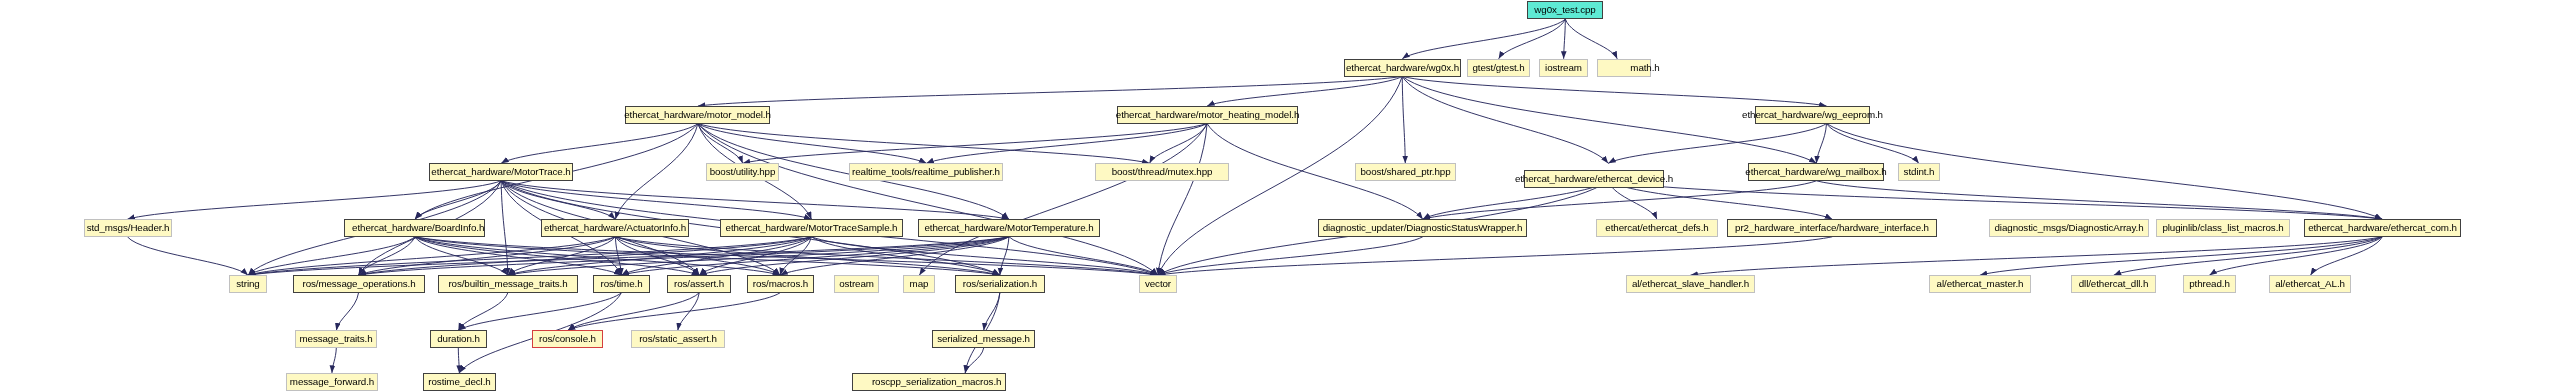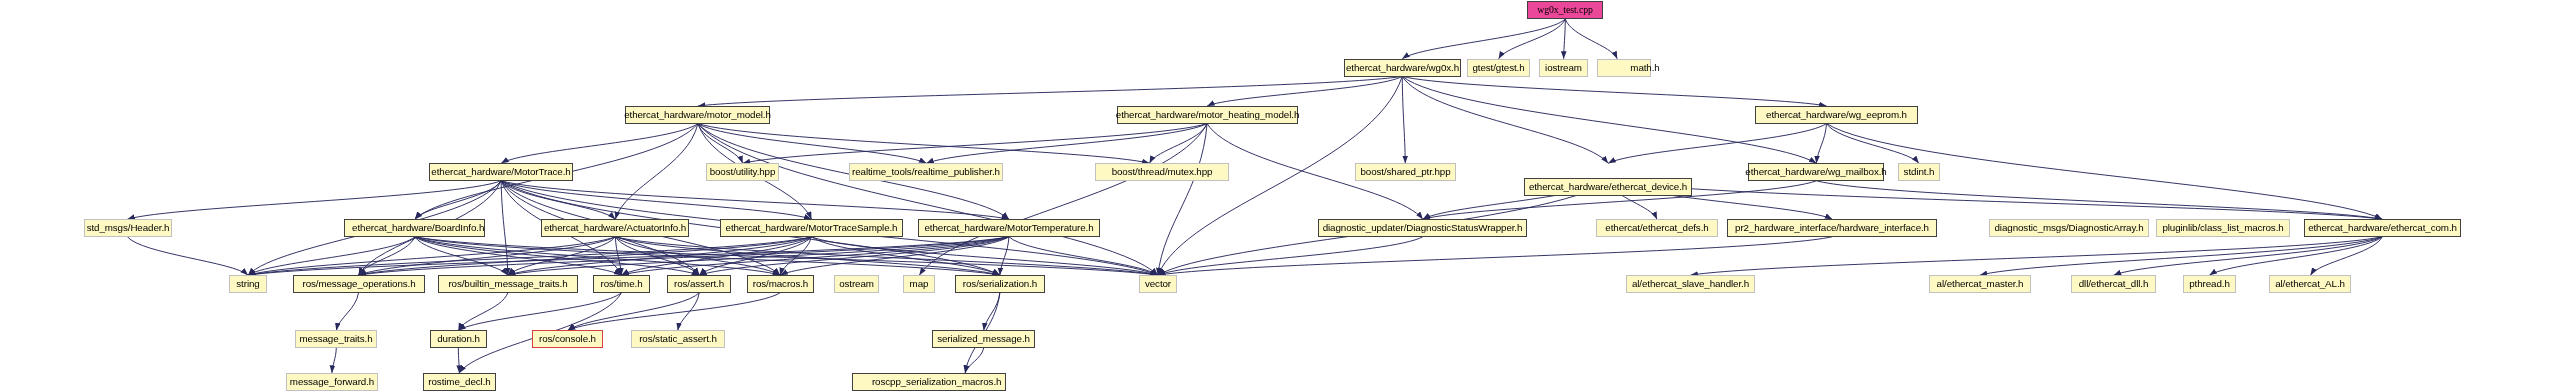--- a/index.html
+++ b/index.html
@@ -36,23 +36,22 @@
     font-size: 9.8px;
     line-height: 1;
     white-space: nowrap;
     padding: 0 4.7px;
     letter-spacing: -0.1px;
   }
   .node.bold {
     border: 1.3px solid #404040;
   }
   .node.root {
-    background: #ec4899;
+    background: #5eead4;
     border: 1.3px solid #404040;
-    font-family: Liberation Serif, serif;
   }
   .node.red {
     border: 0.7px solid #d43f3f;
     color: #000000;
   }
 </style>
 </head>
 <body>
 
 <div id="canvas">
@@ -168,27 +167,27 @@
       </g>
   </svg>
   <div id="nodes">
       <div class="node root" style="left: 1527px; top: 1.3px; width: 76px;">wg0x_test.cpp</div>
       <div class="node bold" style="left: 1344px; top: 59px; width: 117px;">ethercat_hardware/wg0x.h</div>
       <div class="node" style="left: 1467px; top: 59px; width: 63px;">gtest/gtest.h</div>
       <div class="node" style="left: 1539px; top: 59px; width: 49px;">iostream</div>
       <div class="node" style="left: 1597px; top: 59px; width: 41px; padding-left: 47px;">math.h</div>
       <div class="node bold" style="left: 625px; top: 106px; width: 145px;">ethercat_hardware/motor_model.h</div>
       <div class="node bold" style="left: 1117px; top: 106px; width: 181px;">ethercat_hardware/motor_heating_model.h</div>
-      <div class="node bold" style="left: 1755px; top: 106px; width: 163px;">ethercat_hardware/wg_eeprom.h</div>
+      <div class="node bold" style="left: 1755px; top: 106px; width: 115px;">ethercat_hardware/wg_eeprom.h</div>
       <div class="node bold" style="left: 429px; top: 163px; width: 144px;">ethercat_hardware/MotorTrace.h</div>
       <div class="node" style="left: 706px; top: 163px; width: 73px;">boost/utility.hpp</div>
       <div class="node" style="left: 849px; top: 163px; width: 154px;">realtime_tools/realtime_publisher.h</div>
       <div class="node" style="left: 1095px; top: 163px; width: 134px;">boost/thread/mutex.hpp</div>
       <div class="node" style="left: 1355px; top: 163px; width: 101px;">boost/shared_ptr.hpp</div>
-      <div class="node bold" style="left: 1524px; top: 178px; width: 168px;">ethercat_hardware/ethercat_device.h</div>
+      <div class="node bold" style="left: 1524px; top: 170px; width: 140px;">ethercat_hardware/ethercat_device.h</div>
       <div class="node bold" style="left: 1748px; top: 163px; width: 136px;">ethercat_hardware/wg_mailbox.h</div>
       <div class="node" style="left: 1898px; top: 163px; width: 42px;">stdint.h</div>
       <div class="node" style="left: 84px; top: 219px; width: 88px;">std_msgs/Header.h</div>
       <div class="node bold" style="left: 344px; top: 219px; width: 141px; padding-left: 12px;">ethercat_hardware/BoardInfo.h</div>
       <div class="node bold" style="left: 541px; top: 219px; width: 148px;">ethercat_hardware/ActuatorInfo.h</div>
       <div class="node bold" style="left: 720px; top: 219px; width: 183px;">ethercat_hardware/MotorTraceSample.h</div>
       <div class="node bold" style="left: 918px; top: 219px; width: 182px;">ethercat_hardware/MotorTemperature.h</div>
       <div class="node bold" style="left: 1318px; top: 219px; width: 209px;">diagnostic_updater/DiagnosticStatusWrapper.h</div>
       <div class="node" style="left: 1596px; top: 219px; width: 122px;">ethercat/ethercat_defs.h</div>
       <div class="node bold" style="left: 1727px; top: 219px; width: 210px;">pr2_hardware_interface/hardware_interface.h</div>

